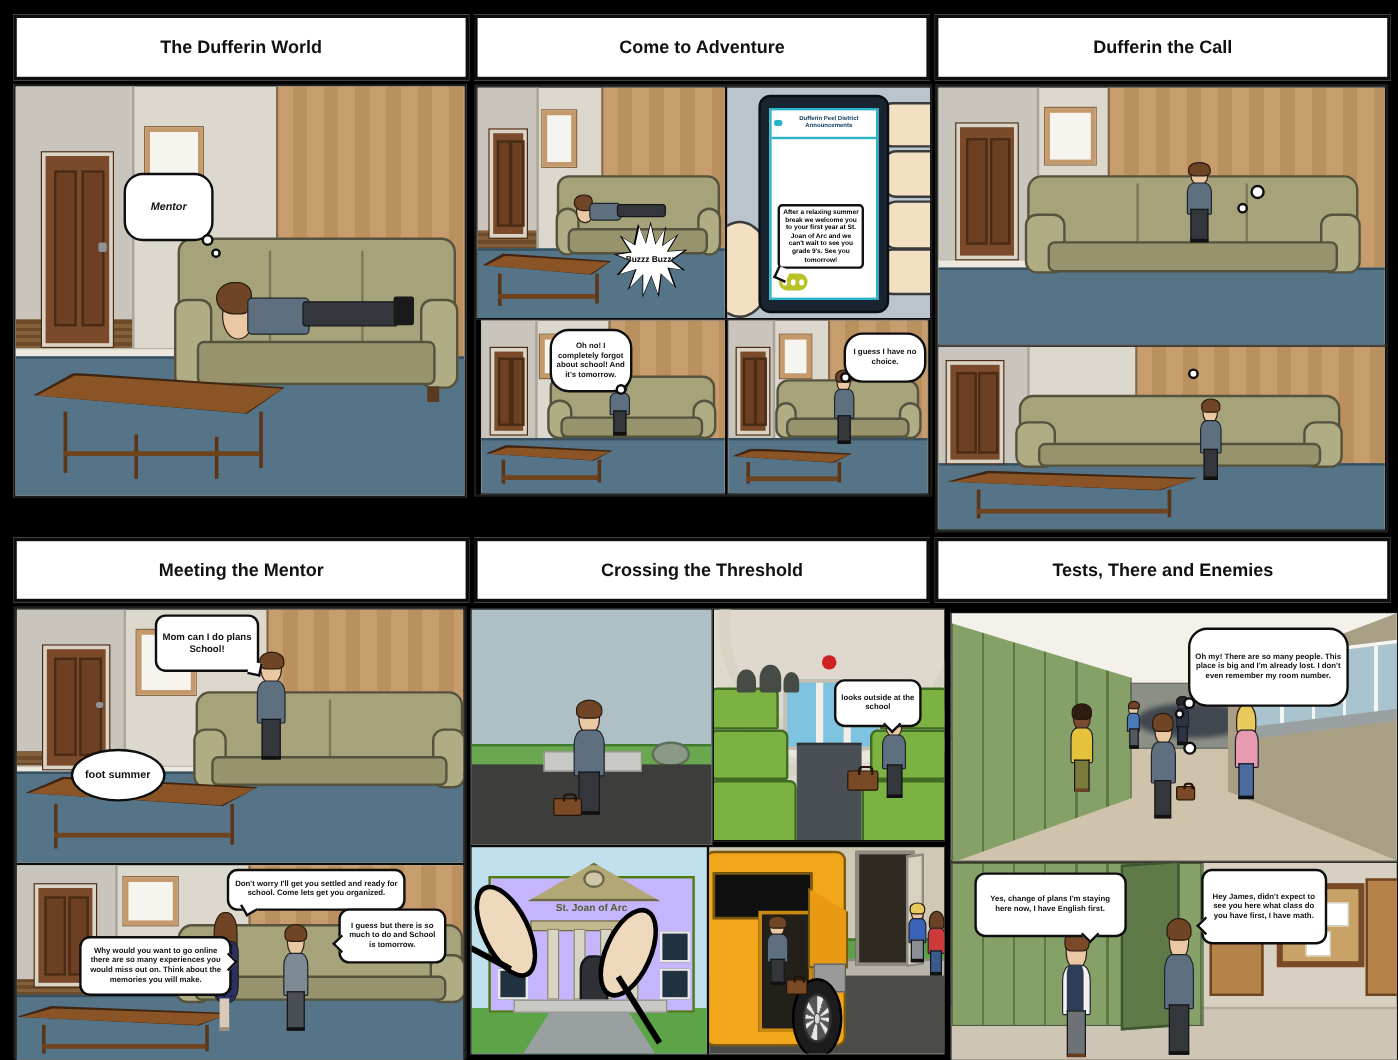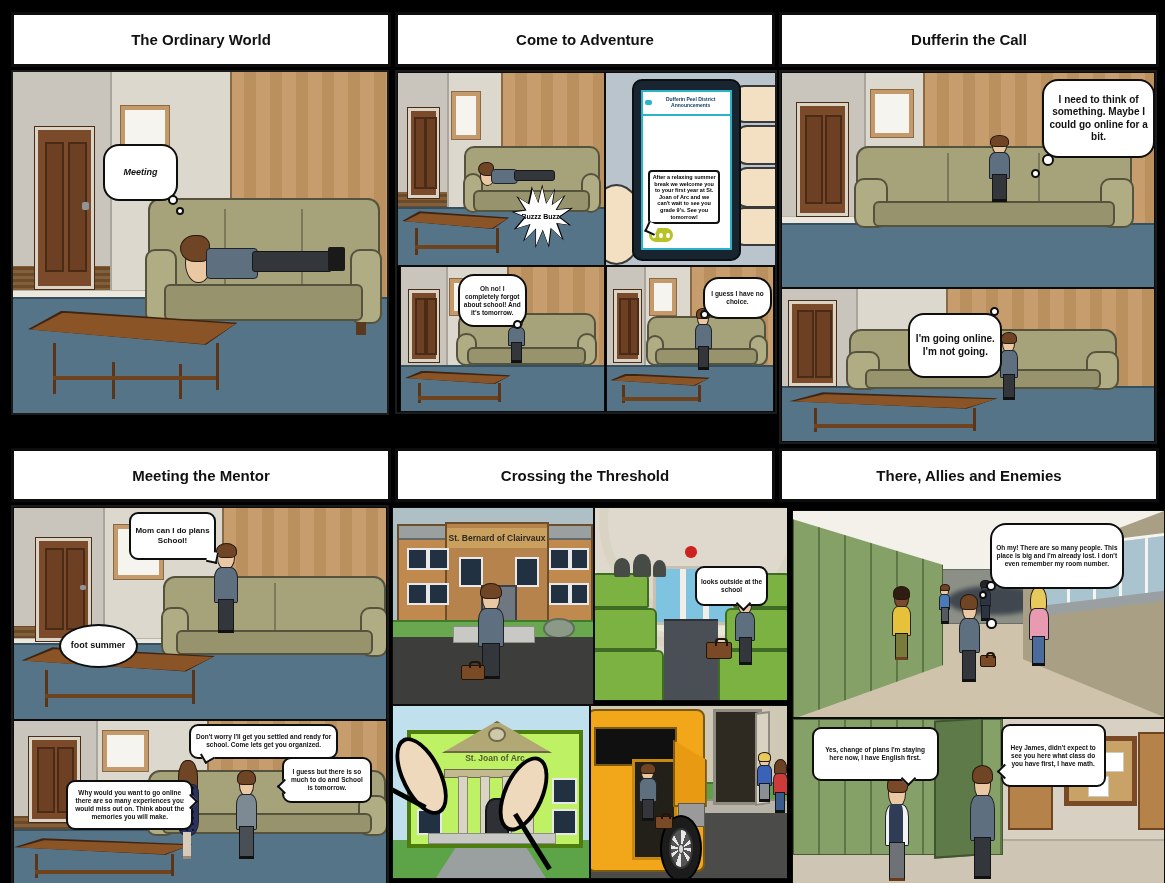--- a/index.html
+++ b/index.html
@@ -78,36 +78,36 @@
   .seat{position:absolute;background:#7cb241;border:2px solid #3f6b22;border-radius:6px 6px 2px 2px}
   .arc{position:absolute;border-radius:50%;border:9px solid #e9e6da}
   .ftprint{position:absolute;background:#efd9bd;border:4px solid #000;border-radius:50%;z-index:7}
   .ftline{position:absolute;background:#000;z-index:7}
   .paper{position:absolute;background:#fff;border:1px solid #cfcabd}
 </style>
 </head>
 <body>
 
 <div class="title-box" style="left:11px;top:12px;width:374px;height:49px">
-    <span>The Ordinary World</span>
+    <span>The Dufferin World</span>
   </div>
 <div class="title-box" style="left:395px;top:12px;width:374px;height:49px">
     <span>Come to Adventure</span>
   </div>
 <div class="title-box" style="left:779px;top:12px;width:374px;height:49px">
     <span>Dufferin the Call</span>
   </div>
 <div class="title-box" style="left:11px;top:448px;width:374px;height:48px">
     <span>Meeting the Mentor</span>
   </div>
 <div class="title-box" style="left:395px;top:448px;width:374px;height:48px">
     <span>Crossing the Threshold</span>
   </div>
 <div class="title-box" style="left:779px;top:448px;width:374px;height:48px">
-    <span>There, Allies and Enemies</span>
+    <span>Tests, There and Enemies</span>
   </div>
 
 <div class="panel" style="left:11px;top:70px;width:374px;height:341px">
   <div class="a wallL" style="left:0;top:0;width:26%;height:66%"></div>
   <div class="a wood" style="left:58%;top:0;width:42%;height:67%"></div>
   <div class="a woodfloor" style="left:0;top:57%;width:26%;height:10%"></div>
   <div class="a base" style="left:0;top:64%;width:58%;height:2.5%"></div>
   <div class="a floor" style="left:0;top:66%;width:100%;height:34%"></div>
   <div class="a door" style="left:6%;top:16%;width:14%;height:46%">
     <i style="left:12%;top:8%;width:30%;height:80%"></i>
@@ -136,21 +136,21 @@
     <div class="tblTop" style="height:62%">
         <i></i>
       </div>
     <div class="tLeg" style="left:12%;top:36%;height:58%"></div>
     <div class="tLeg" style="left:40%;top:58%;height:42%"></div>
     <div class="tLeg" style="left:72%;top:60%;height:40%"></div>
     <div class="tLeg" style="left:90%;top:36%;height:54%"></div>
     <div class="tShelf" style="left:12%;top:74%;width:78%"></div>
   </div>
   <div class="bub th fs9" style="left:24%;top:21%;width:17%;height:14%;font-style:italic">
-    <span>Meeting</span>
+    <span>Mentor</span>
   </div>
   <div class="dot" style="left:41.5%;top:36%;width:6px;height:6px"></div>
   <div class="dot" style="left:43.5%;top:39.5%;width:4px;height:4px"></div>
 </div>
 
 <div class="panel" style="left:395px;top:70px;width:378px;height:340px;background:#000">
 
   <div class="sub" style="left:0;top:0;width:206px;height:192px">
     <div class="a wallL" style="left:0;top:0;width:24%;height:70%"></div>
     <div class="a wood" style="left:50%;top:0;width:50%;height:70%"></div>
@@ -303,23 +303,20 @@
       <div class="cArm" style="left:-1%;bottom:8%;width:11%;height:52%"></div>
       <div class="cArm" style="right:-1%;bottom:8%;width:11%;height:52%"></div>
       <div class="cSeat" style="left:6%;right:6%;bottom:10%;height:24%"></div>
     </div>
     <div class="fig" style="left:55%;top:30%;width:24px;height:62px;--sh:#5e7080;--pt:#33373c">
       <i class="head"></i>
         <i class="hair"></i>
         <i class="torso"></i>
         <i class="legs" style="top:60%;height:38%"></i>
     </div>
-    <div class="bub th fs10" style="left:70%;top:3%;width:27%;height:32%">
-      <span>I need to think of something. Maybe I could go online for a bit.</span>
-    </div>
     <div class="dot" style="left:70%;top:38%;width:8px;height:8px"></div>
     <div class="dot" style="left:67%;top:45%;width:5px;height:5px"></div>
   </div>
 
   <div class="sub" style="left:0;top:216px;width:372px;height:152px">
     <div class="a wallL" style="left:0;top:0;width:20%;height:64%"></div>
     <div class="a wood" style="left:44%;top:0;width:56%;height:64%"></div>
     <div class="a floor" style="left:0;top:64%;width:100%;height:36%"></div>
     <div class="a door" style="left:2%;top:8%;width:11%;height:52%">
         <i style="left:12%;top:8%;width:30%;height:80%"></i>
@@ -337,23 +334,20 @@
         <i class="torso"></i>
         <i class="legs"></i>
     </div>
     <div class="tbl" style="left:2%;top:68%;width:56%;height:28%;z-index:4">
       <div class="tblTop" style="height:62%">
           <i></i>
         </div>
       <div class="tLeg" style="left:12%;top:36%;height:58%"></div>
       <div class="tLeg" style="left:88%;top:36%;height:54%"></div>
       <div class="tShelf" style="left:12%;top:74%;width:76%"></div>
-    </div>
-    <div class="bub th fs10" style="left:34%;top:16%;width:22%;height:36%">
-      <span>I'm going online. I'm not going.</span>
     </div>
     <div class="dot" style="left:56%;top:12%;width:5px;height:5px"></div>
   </div>
 </div>
 
 <div class="panel" style="left:11px;top:505px;width:374px;height:378px;background:#000">
 
   <div class="sub" style="left:0;top:0;width:372px;height:211px">
     <div class="a wallL" style="left:0;top:0;width:24%;height:64%"></div>
     <div class="a wood" style="left:56%;top:0;width:44%;height:64%"></div>
@@ -443,39 +437,20 @@
     <div class="bub" style="left:14%;top:36%;width:31%;height:25%">
       <span>Why would you want to go online there are so many experiences you would miss out on. Think about the memories you will make.</span>
       <i class="tail" style="right:-5px;top:30%;transform:rotate(-45deg)"></i>
     </div>
   </div>
 </div>
 
 <div class="panel" style="left:390px;top:505px;width:395px;height:372px;background:#000;border-color:#000">
 
   <div class="sub" style="left:0;top:0;width:200px;height:196px;background:#aebfc6">
-    <div class="a" style="left:2%;top:8%;width:96%;height:52%;background:#c08a4f;border:2px solid #6e4e28">
-      <div class="a" style="left:0;top:0;width:100%;height:12%;background:#9aa0a0;border-bottom:2px solid #63686a"></div>
-      <div class="a" style="left:24%;top:-4%;width:52%;height:108%;background:#b5834b;border:2px solid #6e4e28">
-        <div class="a" style="left:0;top:4%;width:100%;height:18%;background:#c9a05e;display:flex;align-items:center;justify-content:center;font-weight:bold;font-size:8.5px;color:#2e2a24">
-          <span>St. Bernard of Clairvaux</span>
-        </div>
-        <div class="winS" style="left:12%;top:30%;width:20%;height:24%"></div>
-        <div class="winS" style="left:68%;top:30%;width:20%;height:24%"></div>
-        <div class="a" style="left:34%;top:56%;width:32%;height:40%;background:#6f7780;border:2px solid #3c4146"></div>
-      </div>
-      <div class="winS" style="left:4%;top:22%;width:9%;height:18%"></div>
-      <div class="winS" style="left:15%;top:22%;width:9%;height:18%"></div>
-      <div class="winS" style="left:4%;top:56%;width:9%;height:18%"></div>
-      <div class="winS" style="left:15%;top:56%;width:9%;height:18%"></div>
-      <div class="winS" style="left:78%;top:22%;width:9%;height:18%"></div>
-      <div class="winS" style="left:89%;top:22%;width:8%;height:18%"></div>
-      <div class="winS" style="left:78%;top:56%;width:9%;height:18%"></div>
-      <div class="winS" style="left:89%;top:56%;width:8%;height:18%"></div>
-    </div>
     <div class="a" style="left:0;top:57%;width:100%;height:11%;background:#69a84f;border-top:2px solid #3f7a2e"></div>
     <div class="a" style="left:75%;top:56%;width:14%;height:9%;background:#8a9a86;border-radius:50%;border:2px solid #5e6e5a"></div>
     <div class="a" style="left:0;top:66%;width:100%;height:34%;background:#3d3d3b"></div>
     <div class="a" style="left:30%;top:60%;width:40%;height:8%;background:#c8c8c4;border:1px solid #8f8f8a"></div>
     <div class="fig" style="left:41%;top:40%;width:30px;height:92px;--sh:#5e7080;--pt:#33373c">
       <i class="head"></i>
         <i class="hair"></i>
         <i class="torso"></i>
         <i class="legs"></i>
     </div>
@@ -510,21 +485,21 @@
     <div class="case" style="left:58%;top:70%;width:24px;height:15px"></div>
     <div class="bub" style="left:52%;top:30%;width:32%;height:16%">
       <span>looks outside at the school</span>
       <i class="tail" style="left:60%;bottom:-5px;transform:rotate(45deg)"></i>
     </div>
   </div>
 
   <div class="sub" style="left:0;top:198px;width:196px;height:172px;background:#bfe0ec">
     <div class="a" style="left:0;top:78%;width:100%;height:22%;background:#5da348"></div>
     <div class="a" style="left:22%;top:78%;width:56%;height:22%;background:#9aa0a0;clip-path:polygon(22% 0,78% 0,100% 100%,0 100%)"></div>
-    <div class="a" style="left:7%;top:14%;width:86%;height:64%;background:#bef264;border:4px solid #4d7c0f">
+    <div class="a" style="left:7%;top:14%;width:86%;height:64%;background:#c4b5fd;border:2px solid #4d7c0f">
       <div class="a" style="left:18%;top:-12%;width:64%;height:26%;background:#b2a876;border:2px solid #6e684a;clip-path:polygon(50% 0,100% 100%,0 100%)"></div>
       <div class="a" style="left:46%;top:-6%;width:8%;height:10%;background:#cfc8a8;border:2px solid #6e684a;border-radius:50%"></div>
       <div class="a" style="left:8%;top:14%;width:84%;height:16%;display:flex;align-items:center;justify-content:center;font-weight:bold;font-size:8.5px;color:#555b33">
         <span>St. Joan of Arc</span>
       </div>
       <div class="a" style="left:20%;top:32%;width:60%;height:6%;background:#c2b98f;border:1px solid #6e684a"></div>
       <div class="a" style="left:28%;top:38%;width:5%;height:52%;background:#d9d5c5;border:1px solid #8a8468"></div>
       <div class="a" style="left:41%;top:38%;width:5%;height:52%;background:#d9d5c5;border:1px solid #8a8468"></div>
       <div class="a" style="left:54%;top:38%;width:5%;height:52%;background:#d9d5c5;border:1px solid #8a8468"></div>
       <div class="a" style="left:67%;top:38%;width:5%;height:52%;background:#d9d5c5;border:1px solid #8a8468"></div>

